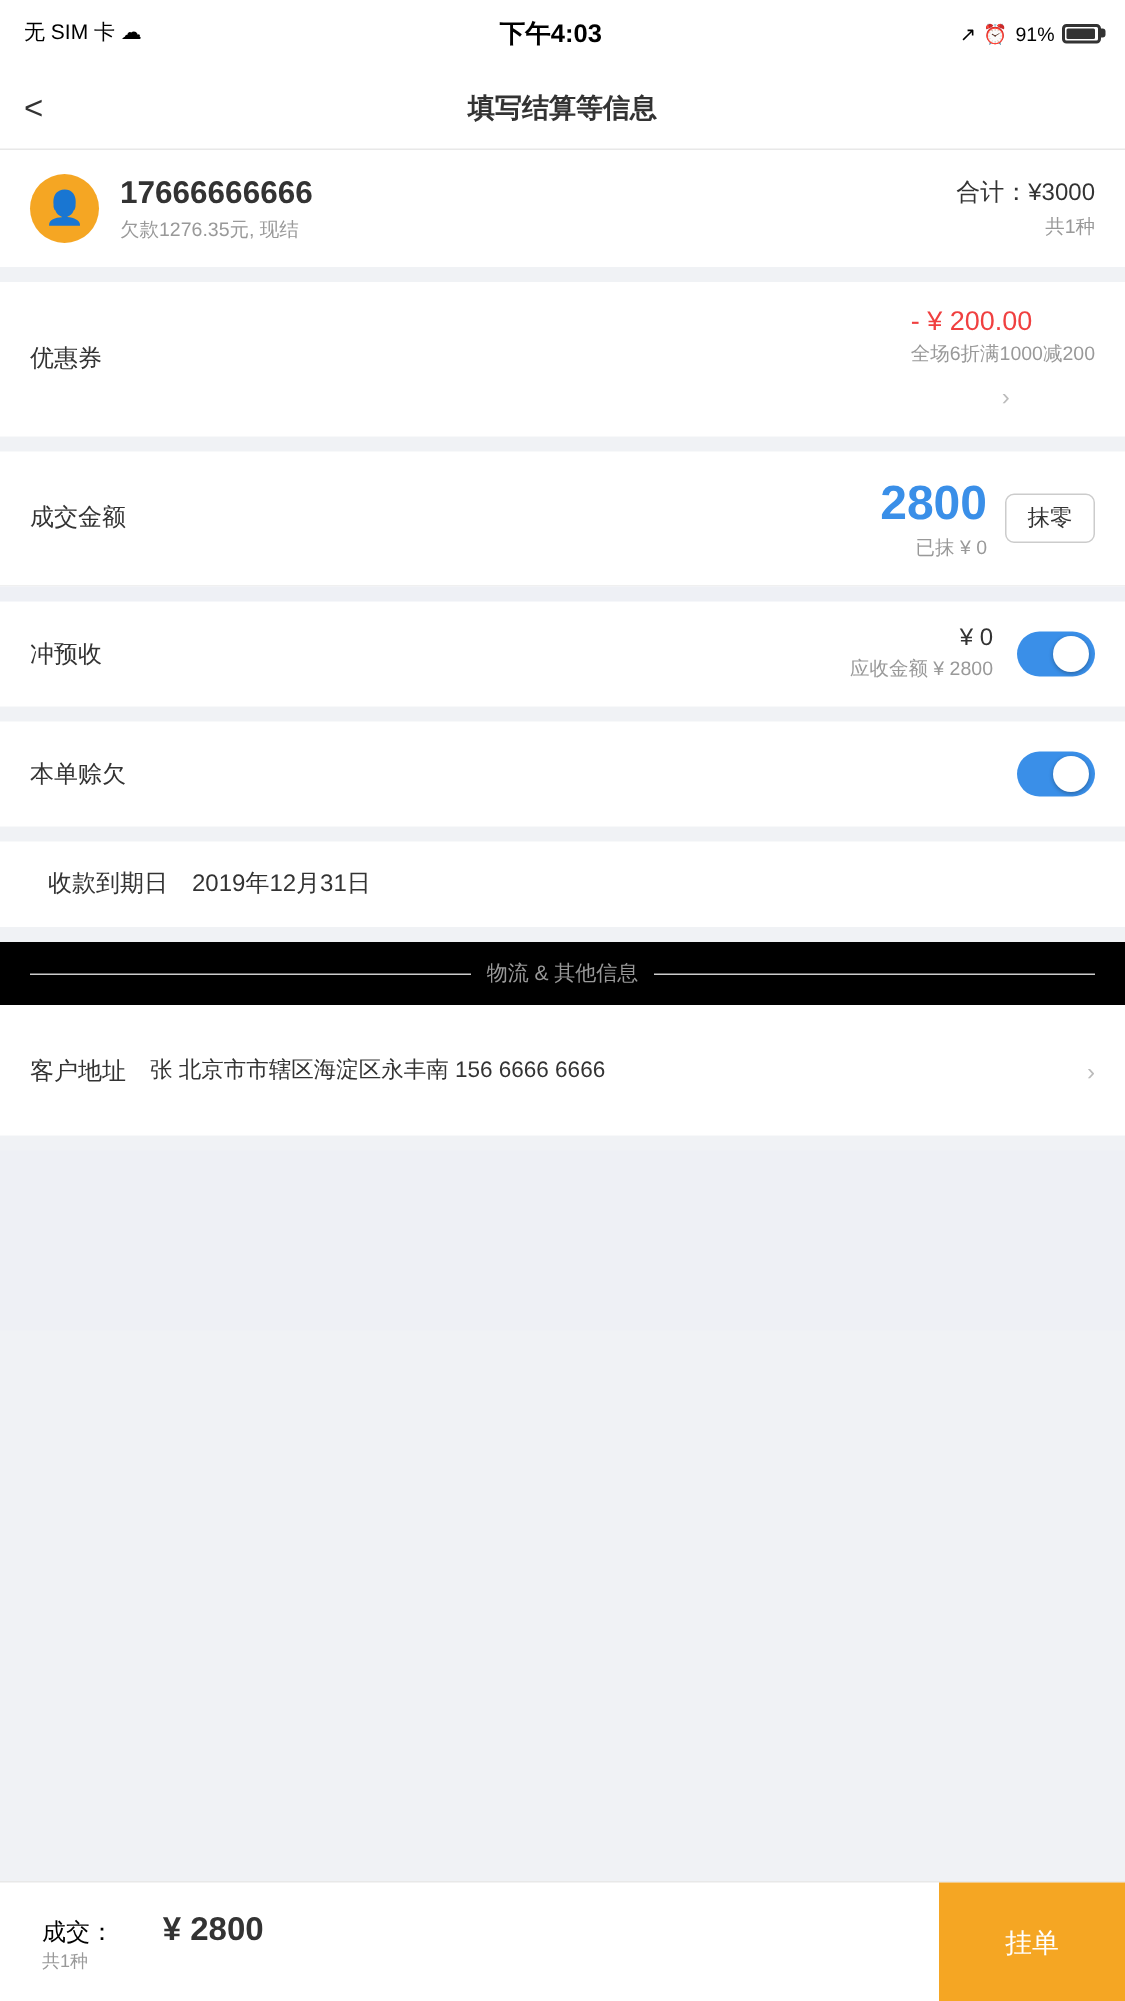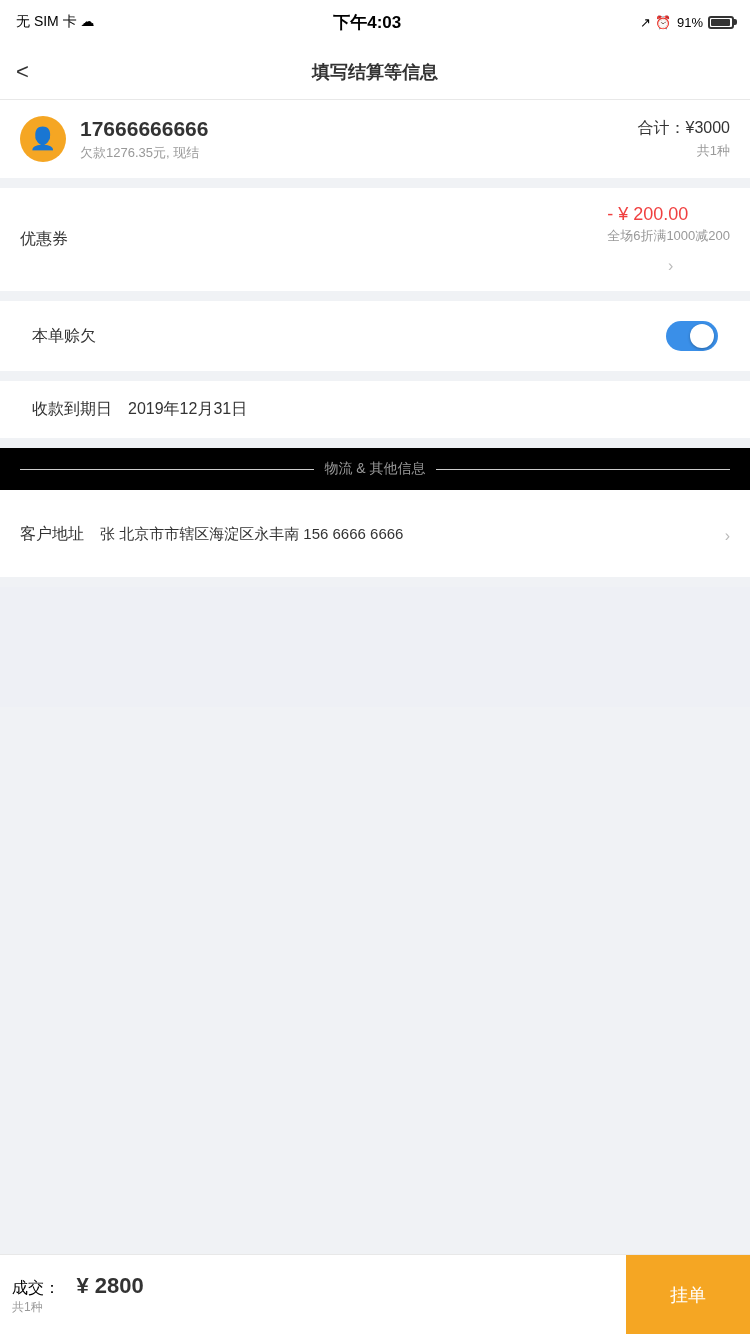--- a/index.html
+++ b/index.html
@@ -150,21 +150,21 @@
     }
 
     
     .divider-section {
       height: 10px; background: #eef0f5;
     }
 
     
     .debt-row {
       display: flex; align-items: center; justify-content: space-between;
-      padding: 20px 32px;
+      padding: 20px 20px;
       background: #fff;
       margin-bottom: 10px;
     }
 
     
     .due-row {
       padding: 18px 32px;
       background: #fff;
       margin-bottom: 10px;
       font-size: 16px;
@@ -210,21 +210,21 @@
       position: fixed;
       bottom: 0; left: 0; width: 750px;
       height: 80px;
       background: #fff;
       display: flex;
       align-items: center;
       border-top: 1px solid #e8e8e8;
     }
     .bottom-summary {
       flex: 1;
-      padding: 0 12px;
+      padding: 0 28px;
     }
     .bottom-summary .summary-amount { font-size: 22px; font-weight: 600; color: #333; }
     .bottom-summary .summary-count { font-size: 12px; color: #999; }
     .bottom-btn {
       height: 80px;
       width: 124px;
       display: flex; align-items: center; justify-content: center;
       font-size: 18px; color: #fff; font-weight: 500;
       cursor: pointer;
       border: none;
@@ -288,20 +288,47 @@
       <div class="row-right">
         <div>
           <div class="coupon-value">- ¥ 200.00</div>
           <div class="coupon-desc">全场6折满1000减200</div>
         </div>
         <span class="chevron-icon">›</span>
       </div>
     </div>
   </div>
 
+  <div class="amount-section">
+    <div class="amount-row">
+      <span class="row-label">成交金额</span>
+      <div class="amount-row-right">
+        <div class="amount-row-content">
+          <span class="amount-value">2800</span>
+          <span class="amount-sub">已抹  ¥ 0</span>
+        </div>
+        <button class="round-btn">抹零</button>
+      </div>
+    </div>
+
+    <div class="divider-section"></div>
+
+    <div class="prepay-row">
+      <span class="row-label">冲预收</span>
+      <div class="prepay-right">
+        <div class="prepay-values">
+          <div class="prepay-amount">¥ 0</div>
+          <div class="prepay-sub">应收金额 ¥ 2800</div>
+        </div>
+        <div class="toggle">
+          <div class="toggle-knob"></div>
+        </div>
+      </div>
+    </div>
+  </div>
 
   <div class="debt-row">
     <span class="row-label">本单赊欠</span>
     <div class="toggle">
       <div class="toggle-knob"></div>
     </div>
   </div>
 
   <div class="due-row">
     <span class="due-label">收款到期日</span>

